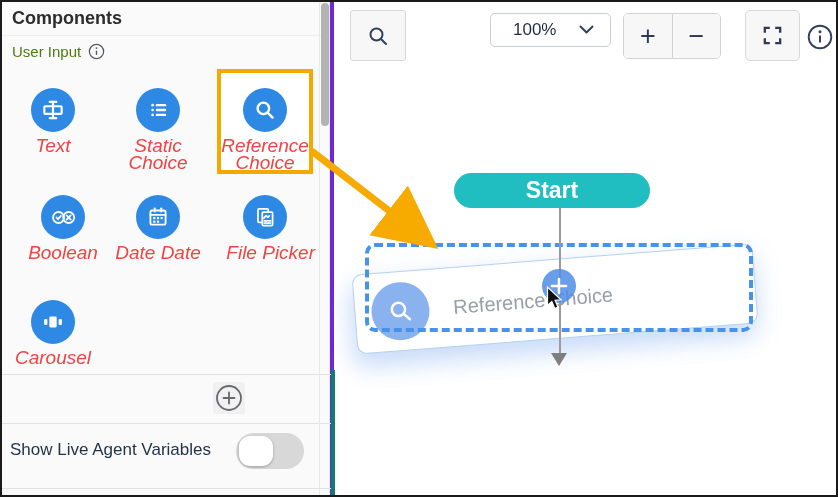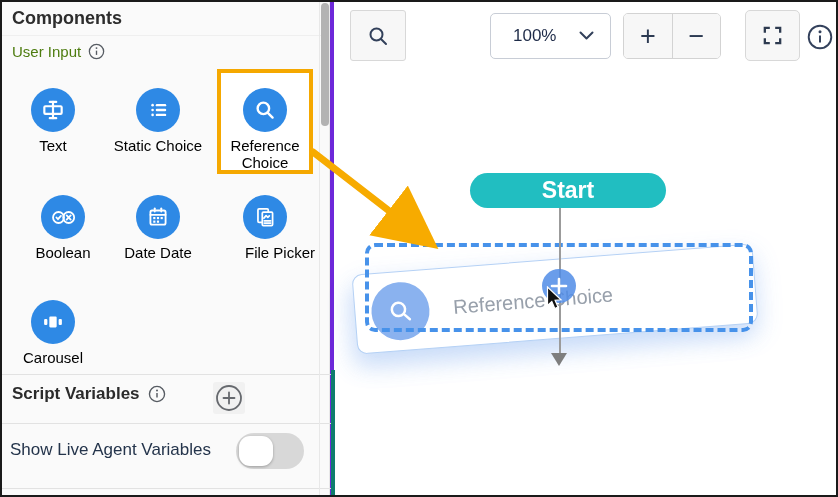--- a/index.html
+++ b/index.html
@@ -12,21 +12,21 @@
              background:#FAFAFA; border-right:4px solid #6d28d9; }
   .sb-title { position:absolute; left:10px; top:6px; font-size:18px; font-weight:bold; color:#2D2D2D; }
   .sb-title-divider { position:absolute; left:0; top:33px; width:100%; height:1px; background:#EFEFEF; }
   .user-input-row { position:absolute; left:10px; top:41px; display:flex; align-items:center;
                     gap:7px; font-size:15px; color:#4d7c0f; }
   .info-svg { display:block; }
 
   .cell { position:absolute; width:100px; text-align:center; cursor:grab; z-index:2; }
   .circ { width:44px; height:44px; border-radius:50%; background:var(--icon-blue,#2E89E5);
           margin:0 auto; display:flex; align-items:center; justify-content:center; }
-  .cell .lbl { margin-top:5px; font-size:15px; line-height:17px; color:#000000; }
+  .cell .lbl { margin-top:5px; font-size:19px; line-height:17px; color:#ef4444;font-style:italic; }
 
   .highlight-box { position:absolute; left:215px; top:67px; width:96px; height:105px;
                    border:4px solid var(--highlight-orange,#F5A800); background:#fff; z-index:1; }
 
   .sb-divider { position:absolute; left:0; width:332px; height:1px; background:#E2E2E2; }
 
   .script-row { position:absolute; left:10px; top:382px; display:flex; align-items:center; gap:8px; }
   .script-row .hdr { font-size:17px; font-weight:bold; color:#2B2B2B; }
   .plus-btn { position:absolute; left:211px; top:380px; width:32px; height:32px;
               display:flex; align-items:center; justify-content:center; background:#F1F1F1;
@@ -43,36 +43,36 @@
   .scroll-thumb { position:absolute; left:1px; top:1px; width:8px; height:123px;
                   background:#B3B3B3; border-radius:4px; cursor:grab; }
 
   .teal-accent { position:absolute; left:329px; top:368px; width:4px; height:125px;
                  background:var(--accent-teal,#0F7D6C); z-index:6; }
 
   
   .tb-btn { position:absolute; background:#F7F7F7; border:1px solid #D8D8D8; border-radius:3px;
             display:flex; align-items:center; justify-content:center; cursor:pointer; }
   .search-btn { left:348px; top:8px; width:56px; height:51px; }
-  .zoom-select { position:absolute; left:488px; top:11px; width:121px; height:46px; background:#fff;
+  .zoom-select { position:absolute; left:488px; top:11px; width:121px; height:34px; background:#fff;
                  border:1px solid #C8CDD6; border-radius:5px; display:flex; align-items:center;
                  justify-content:space-between; padding:0 16px 0 22px; font-size:17px;
                  color:#1E2B48; cursor:pointer; }
   .stepper { position:absolute; left:621px; top:11px; width:98px; height:46px;
              border:1px solid #D3D3D3; border-radius:5px; overflow:hidden; display:flex; }
   .stepper .half { width:50%; height:100%; background:#F7F7F7; display:flex; align-items:center;
                    justify-content:center; font-size:27px; color:#2C3A52; cursor:pointer; }
   .stepper .half + .half { border-left:1px solid #D3D3D3; }
   .fullscreen-btn { left:743px; top:8px; width:55px; height:51px; border-radius:5px; }
   .info-btn { position:absolute; left:805px; top:22px; width:26px; height:26px; cursor:pointer; }
 
   
   .node { position:absolute; display:flex; align-items:center; justify-content:center;
           color:#fff; font-size:23px; font-weight:bold; cursor:pointer; }
-  .start-node { left:468px; top:171px; width:196px; height:35px; border-radius:18px;
+  .start-node { left:452px; top:171px; width:196px; height:35px; border-radius:18px;
                 background:var(--start-teal,#21BEC1); }
   .end-node { left:460px; top:363px; width:196px; height:37px; border-radius:19px;
               background:var(--end-salmon,#F48B8B); }
   .connector { position:absolute; left:557px; top:206px; width:2px; height:149px;
                background:#9B9B9B; z-index:4; }
   .connector-head { position:absolute; left:549px; top:351px; width:0; height:0; z-index:4;
                     border-left:8px solid transparent; border-right:8px solid transparent;
                     border-top:13px solid #7E7E7E; }
 
   .dropzone { position:absolute; left:363px; top:241px; width:388px; height:89px;
@@ -199,30 +199,20 @@
           <rect x="8.6" y="7" width="6.8" height="10" rx="1"></rect>
           <rect x="3.8" y="9.2" width="3" height="5.6" rx="1"></rect>
           <rect x="17.2" y="9.2" width="3" height="5.6" rx="1"></rect>
         </svg>
       </div>
       <div class="lbl">Carousel</div>
     </div>
 
     <div class="sb-divider" style="top:372px;"></div>
 
-    <div class="script-row">
-      <span class="hdr">Script Variables</span>
-      <span>
-        <svg class="info-svg" width="18" height="18" viewBox="0 0 20 20">
-          <circle cx="10" cy="10" r="8.4" fill="none" stroke="#565B62" stroke-width="1.5"></circle>
-          <line x1="10" y1="9" x2="10" y2="14" stroke="#565B62" stroke-width="1.6"></line>
-          <circle cx="10" cy="6" r="1.1" fill="#565B62"></circle>
-        </svg>
-      </span>
-    </div>
     <div class="plus-btn">
       <svg width="28" height="28" viewBox="0 0 28 28" fill="none" stroke="#66696E" stroke-width="1.8" stroke-linecap="round">
         <circle cx="14" cy="14" r="12"></circle>
         <line x1="14" y1="8.5" x2="14" y2="19.5"></line>
         <line x1="8.5" y1="14" x2="19.5" y2="14"></line>
       </svg>
     </div>
 
     <div class="sb-divider" style="top:421px;"></div>
 

